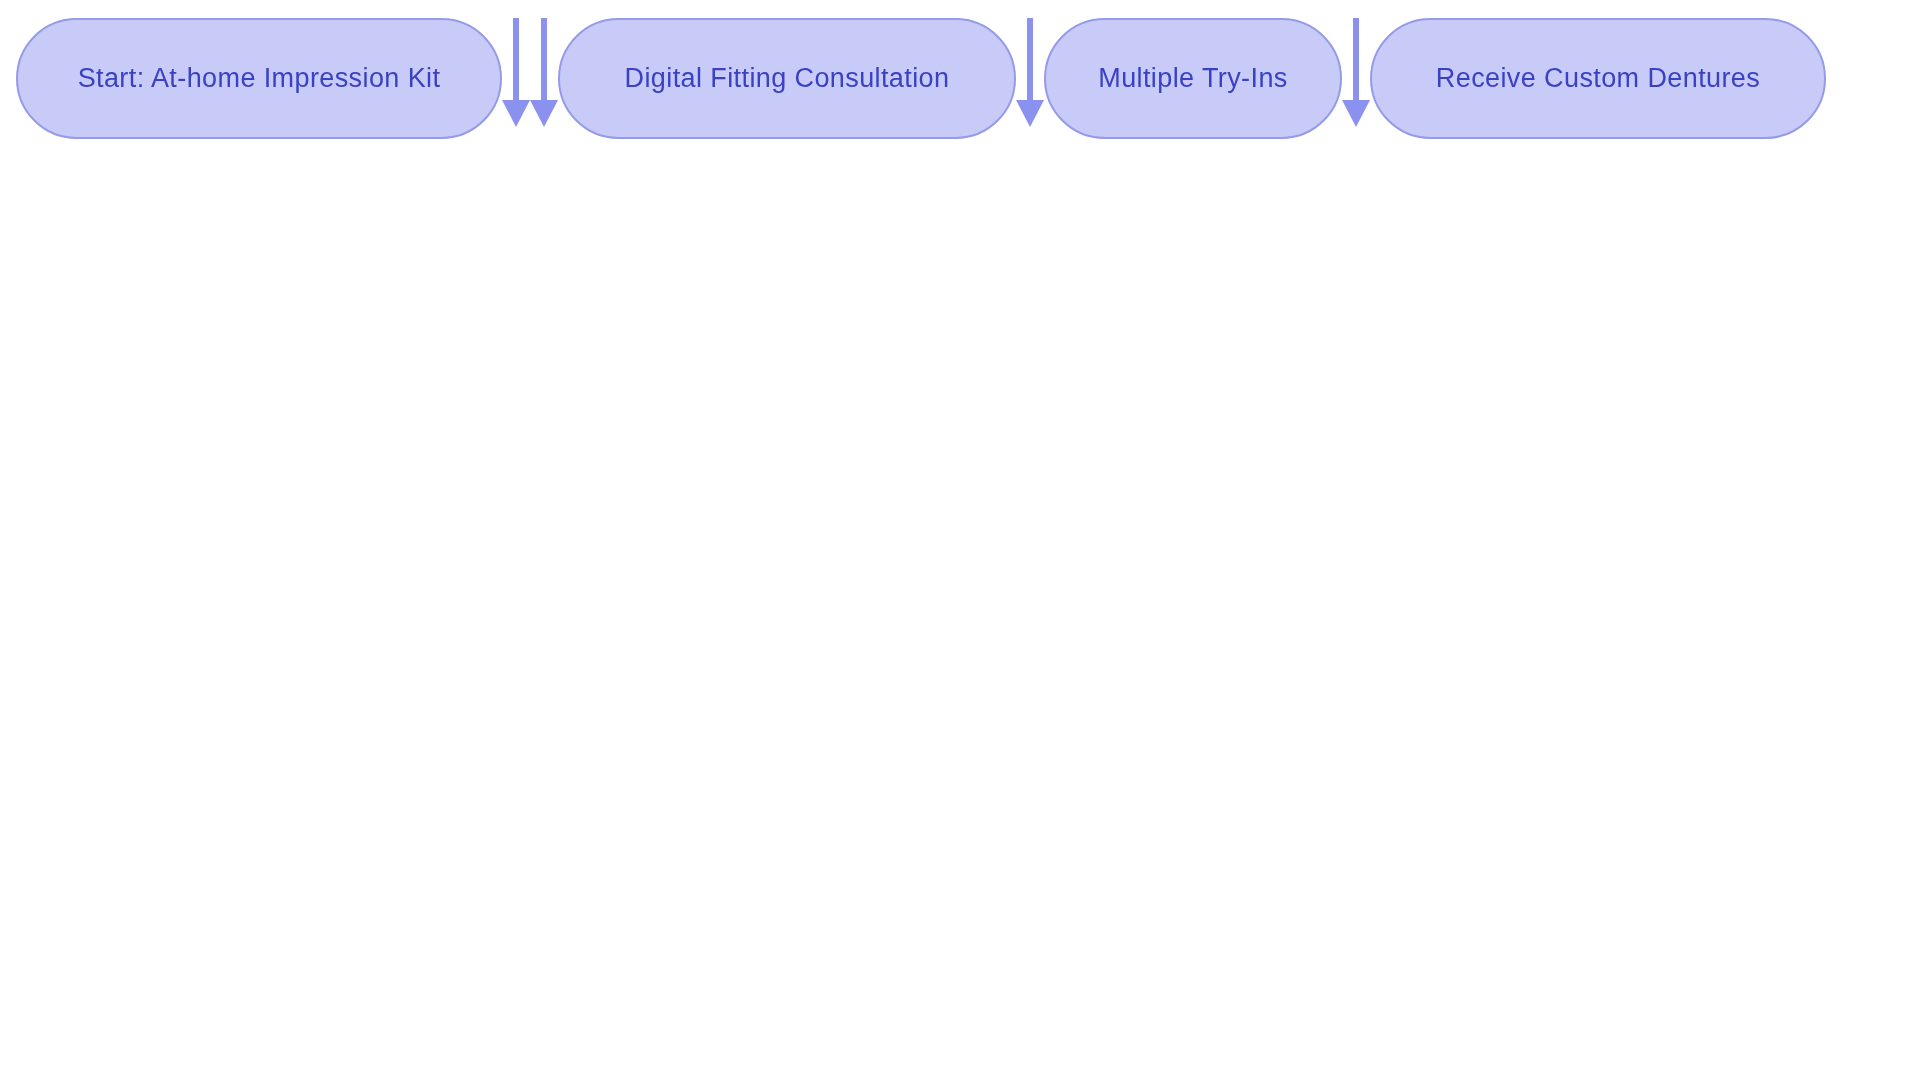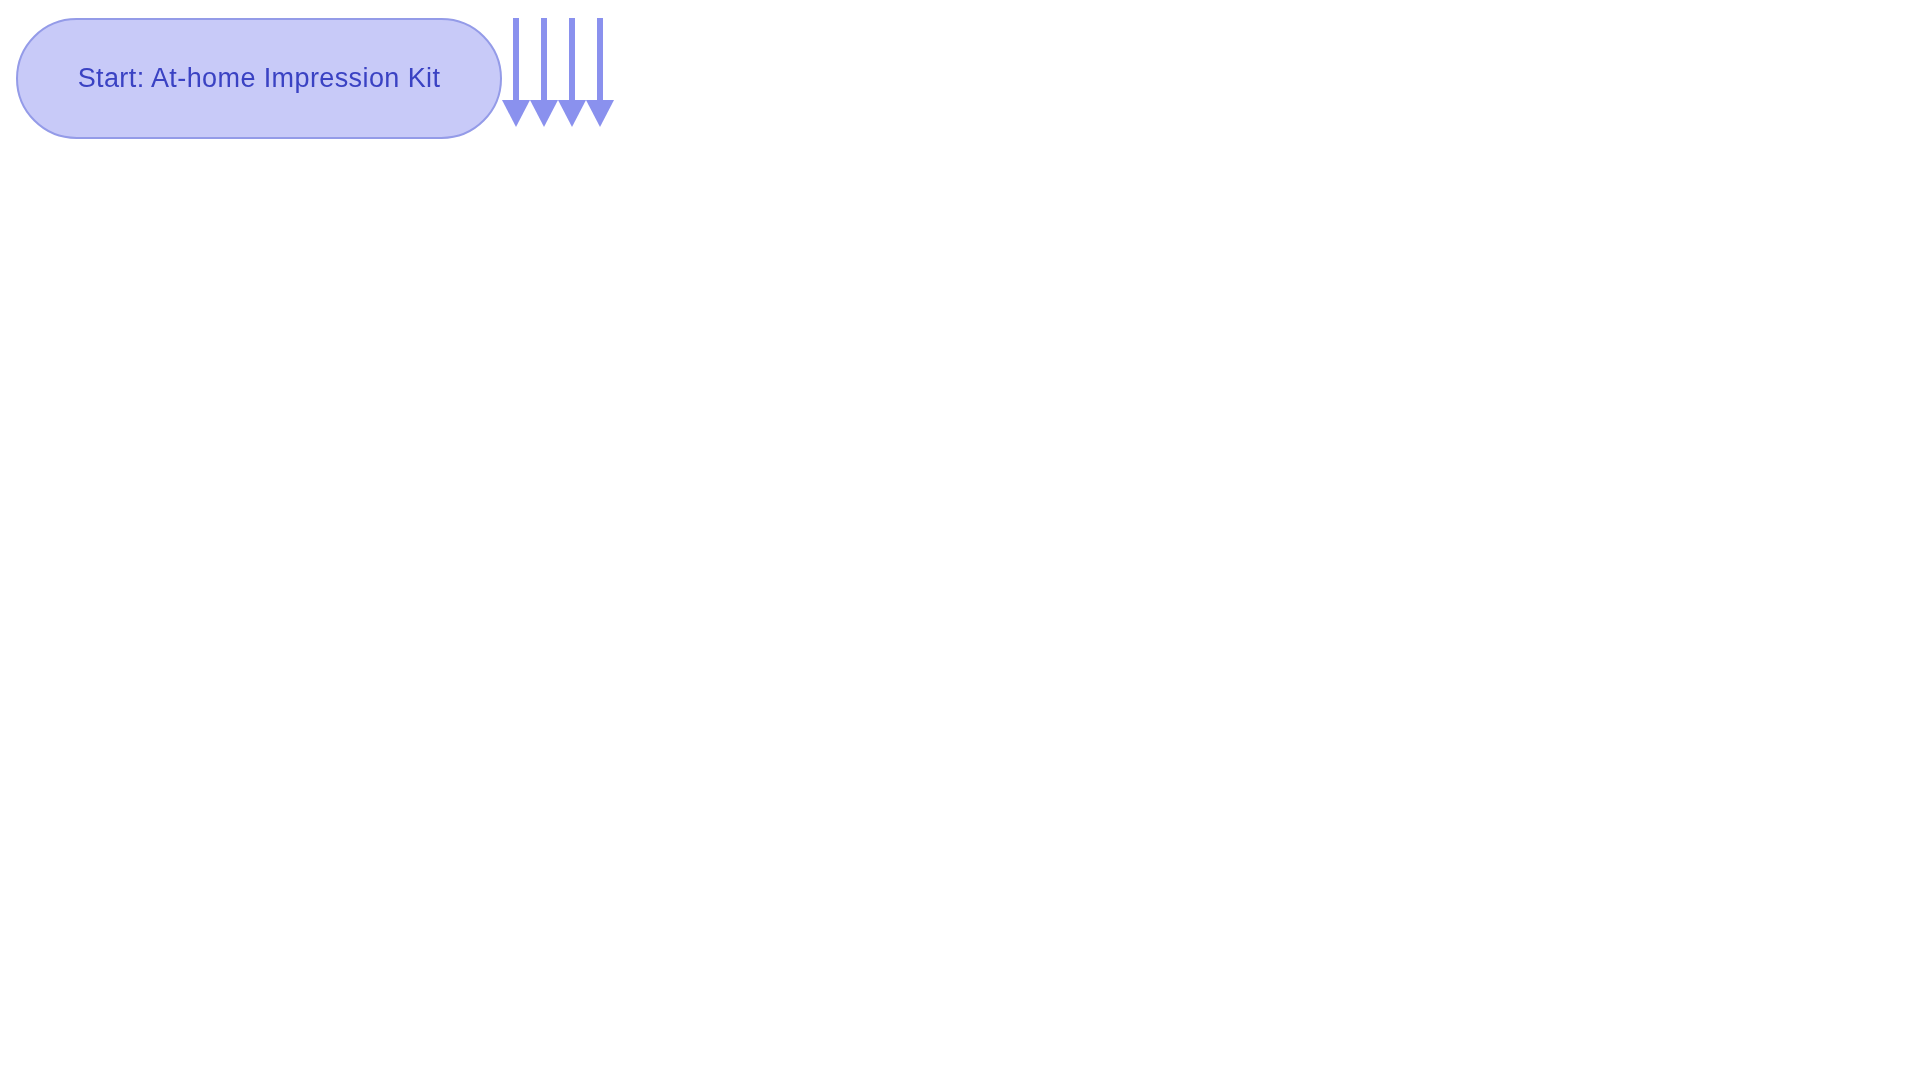--- a/index.html
+++ b/index.html
@@ -70,31 +70,40 @@
     </div>
 
 
     <div class="connector">
       <svg width="28" height="109" viewBox="0 0 28 109" aria-hidden="true">
         <rect x="11" y="0" width="6" height="85" fill="#8a91ee"></rect>
         <polygon points="0,82 28,82 14,109" fill="#8a91ee"></polygon>
       </svg>
     </div>
 
+    <div class="flow-node w3">
+      <span>Digital Fitting Consultation</span>
+    </div>
 
     <div class="connector">
       <svg width="28" height="109" viewBox="0 0 28 109" aria-hidden="true">
         <rect x="11" y="0" width="6" height="85" fill="#8a91ee"></rect>
         <polygon points="0,82 28,82 14,109" fill="#8a91ee"></polygon>
       </svg>
     </div>
 
+    <div class="flow-node w4">
+      <span>Multiple Try-Ins</span>
+    </div>
 
     <div class="connector">
       <svg width="28" height="109" viewBox="0 0 28 109" aria-hidden="true">
         <rect x="11" y="0" width="6" height="85" fill="#8a91ee"></rect>
         <polygon points="0,82 28,82 14,109" fill="#8a91ee"></polygon>
       </svg>
     </div>
 
+    <div class="flow-node w5">
+      <span>Receive Custom Dentures</span>
+    </div>
 
   </div>
 </div>
 
 </body></html>

